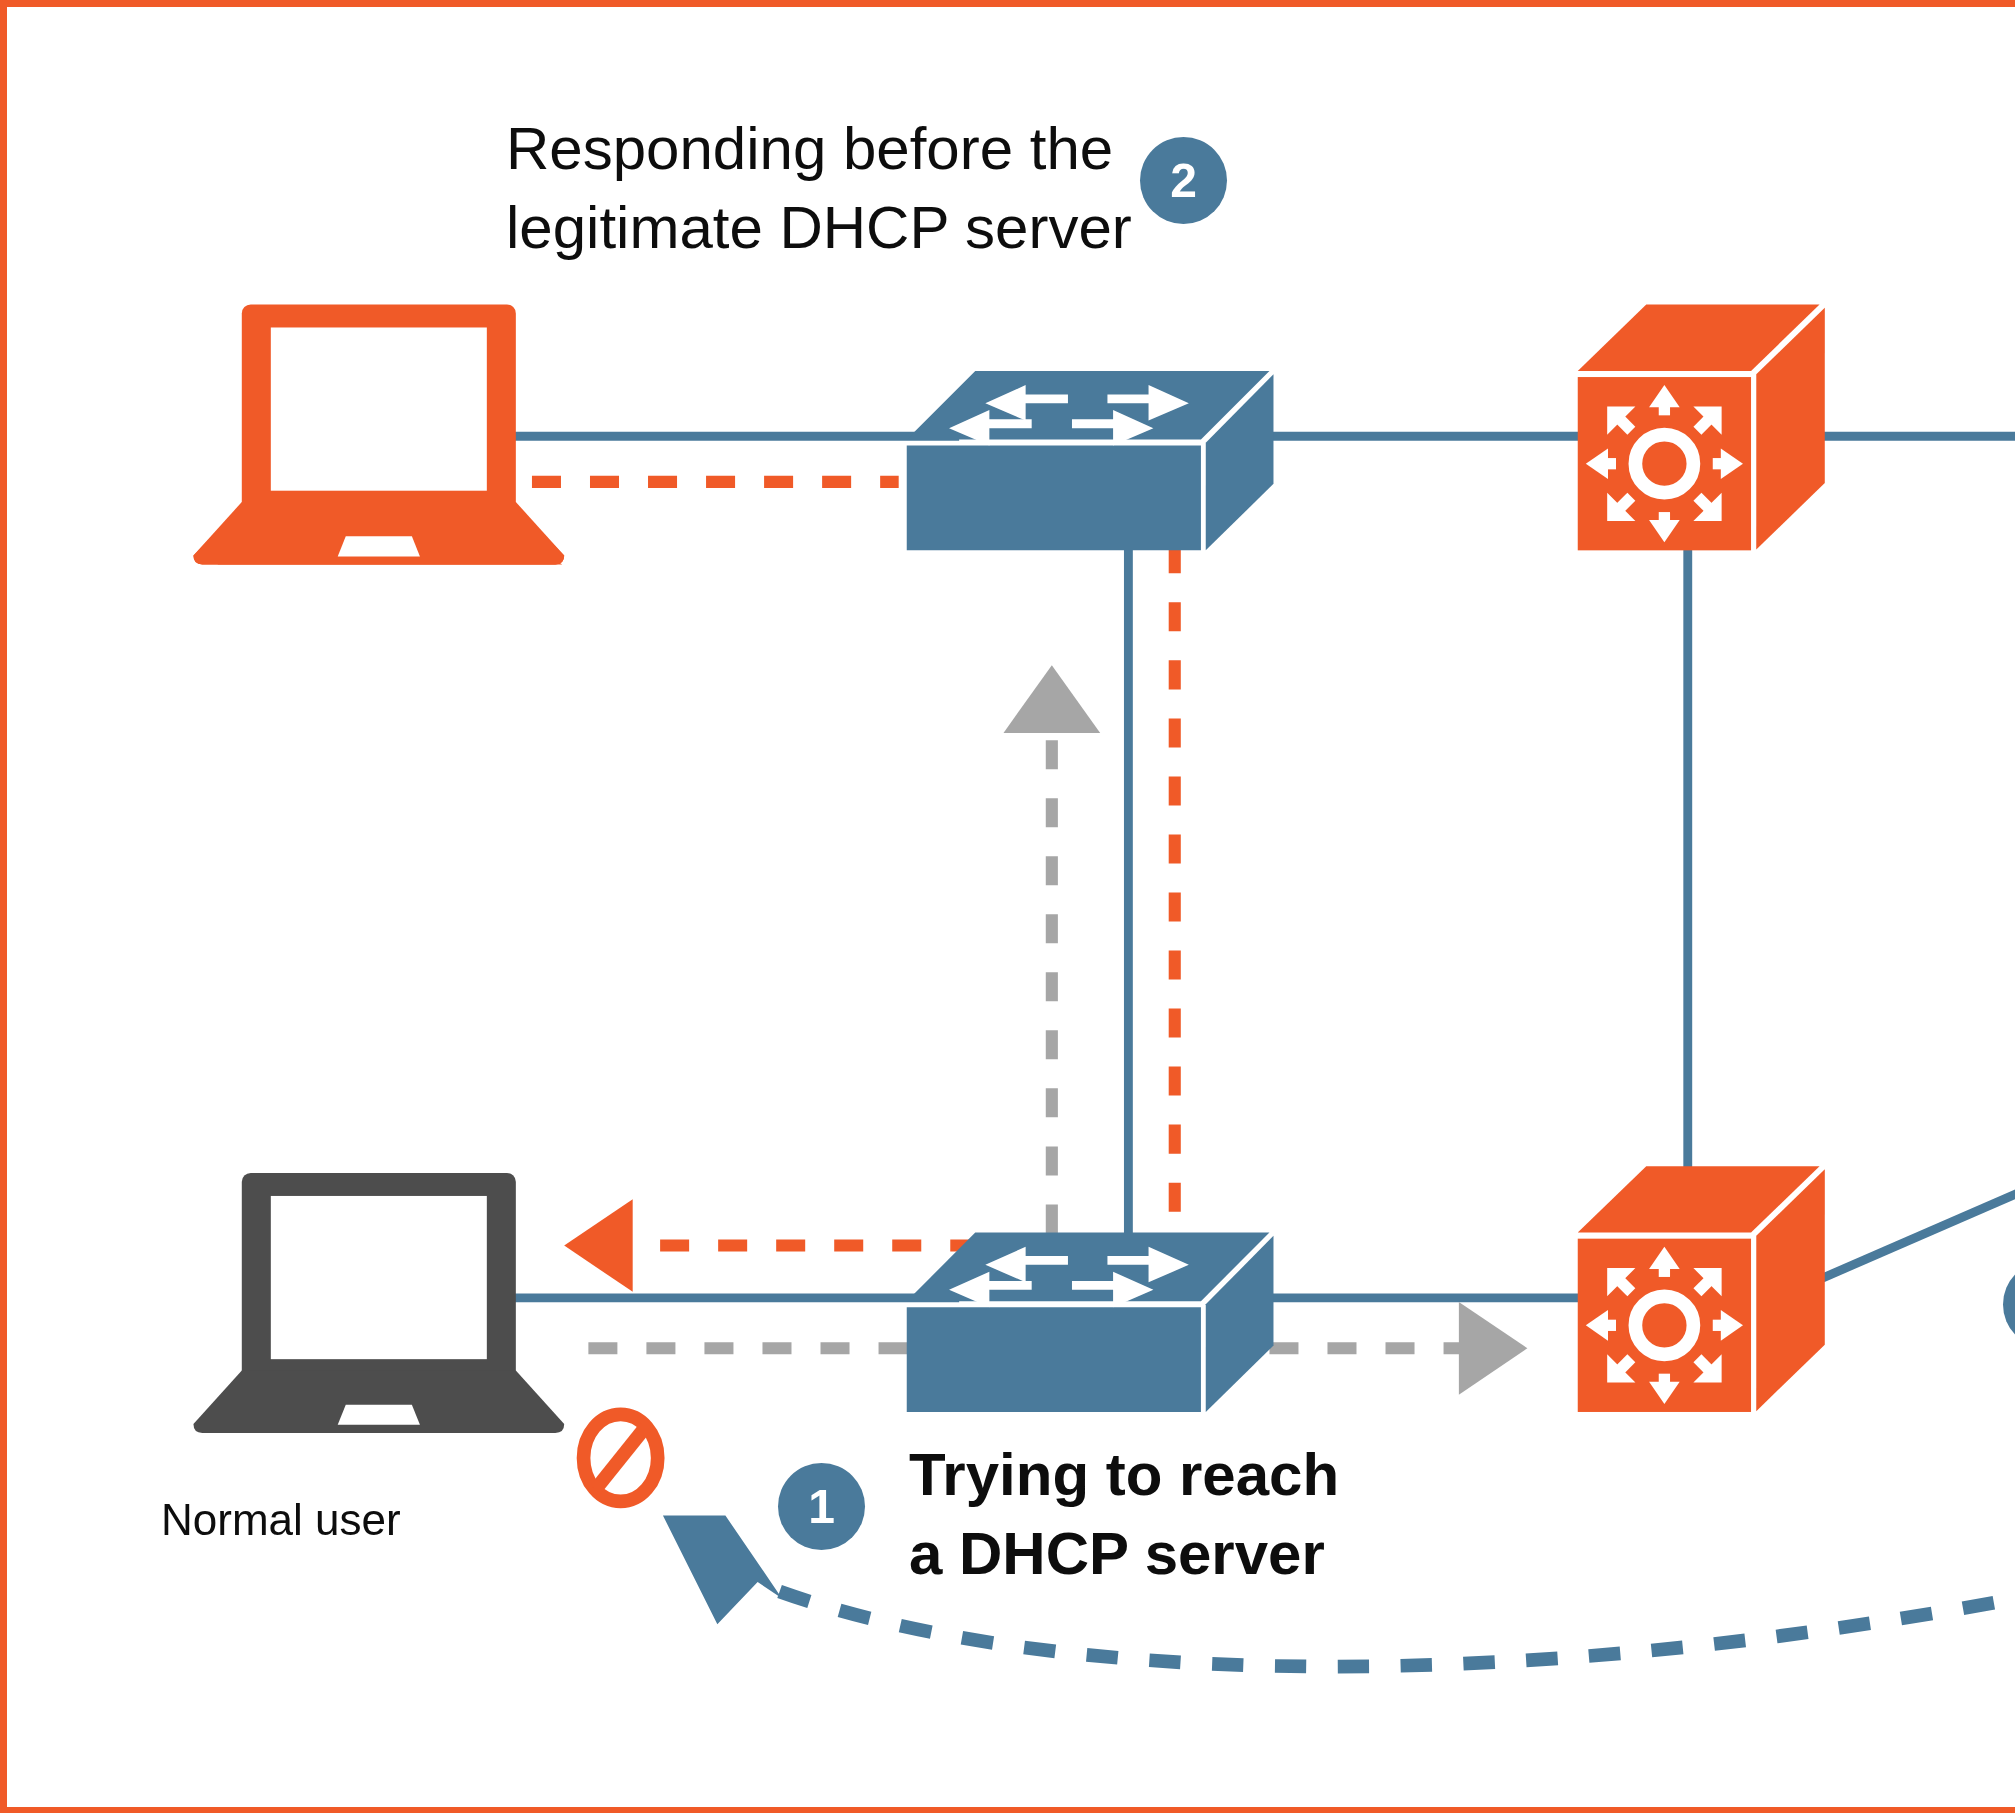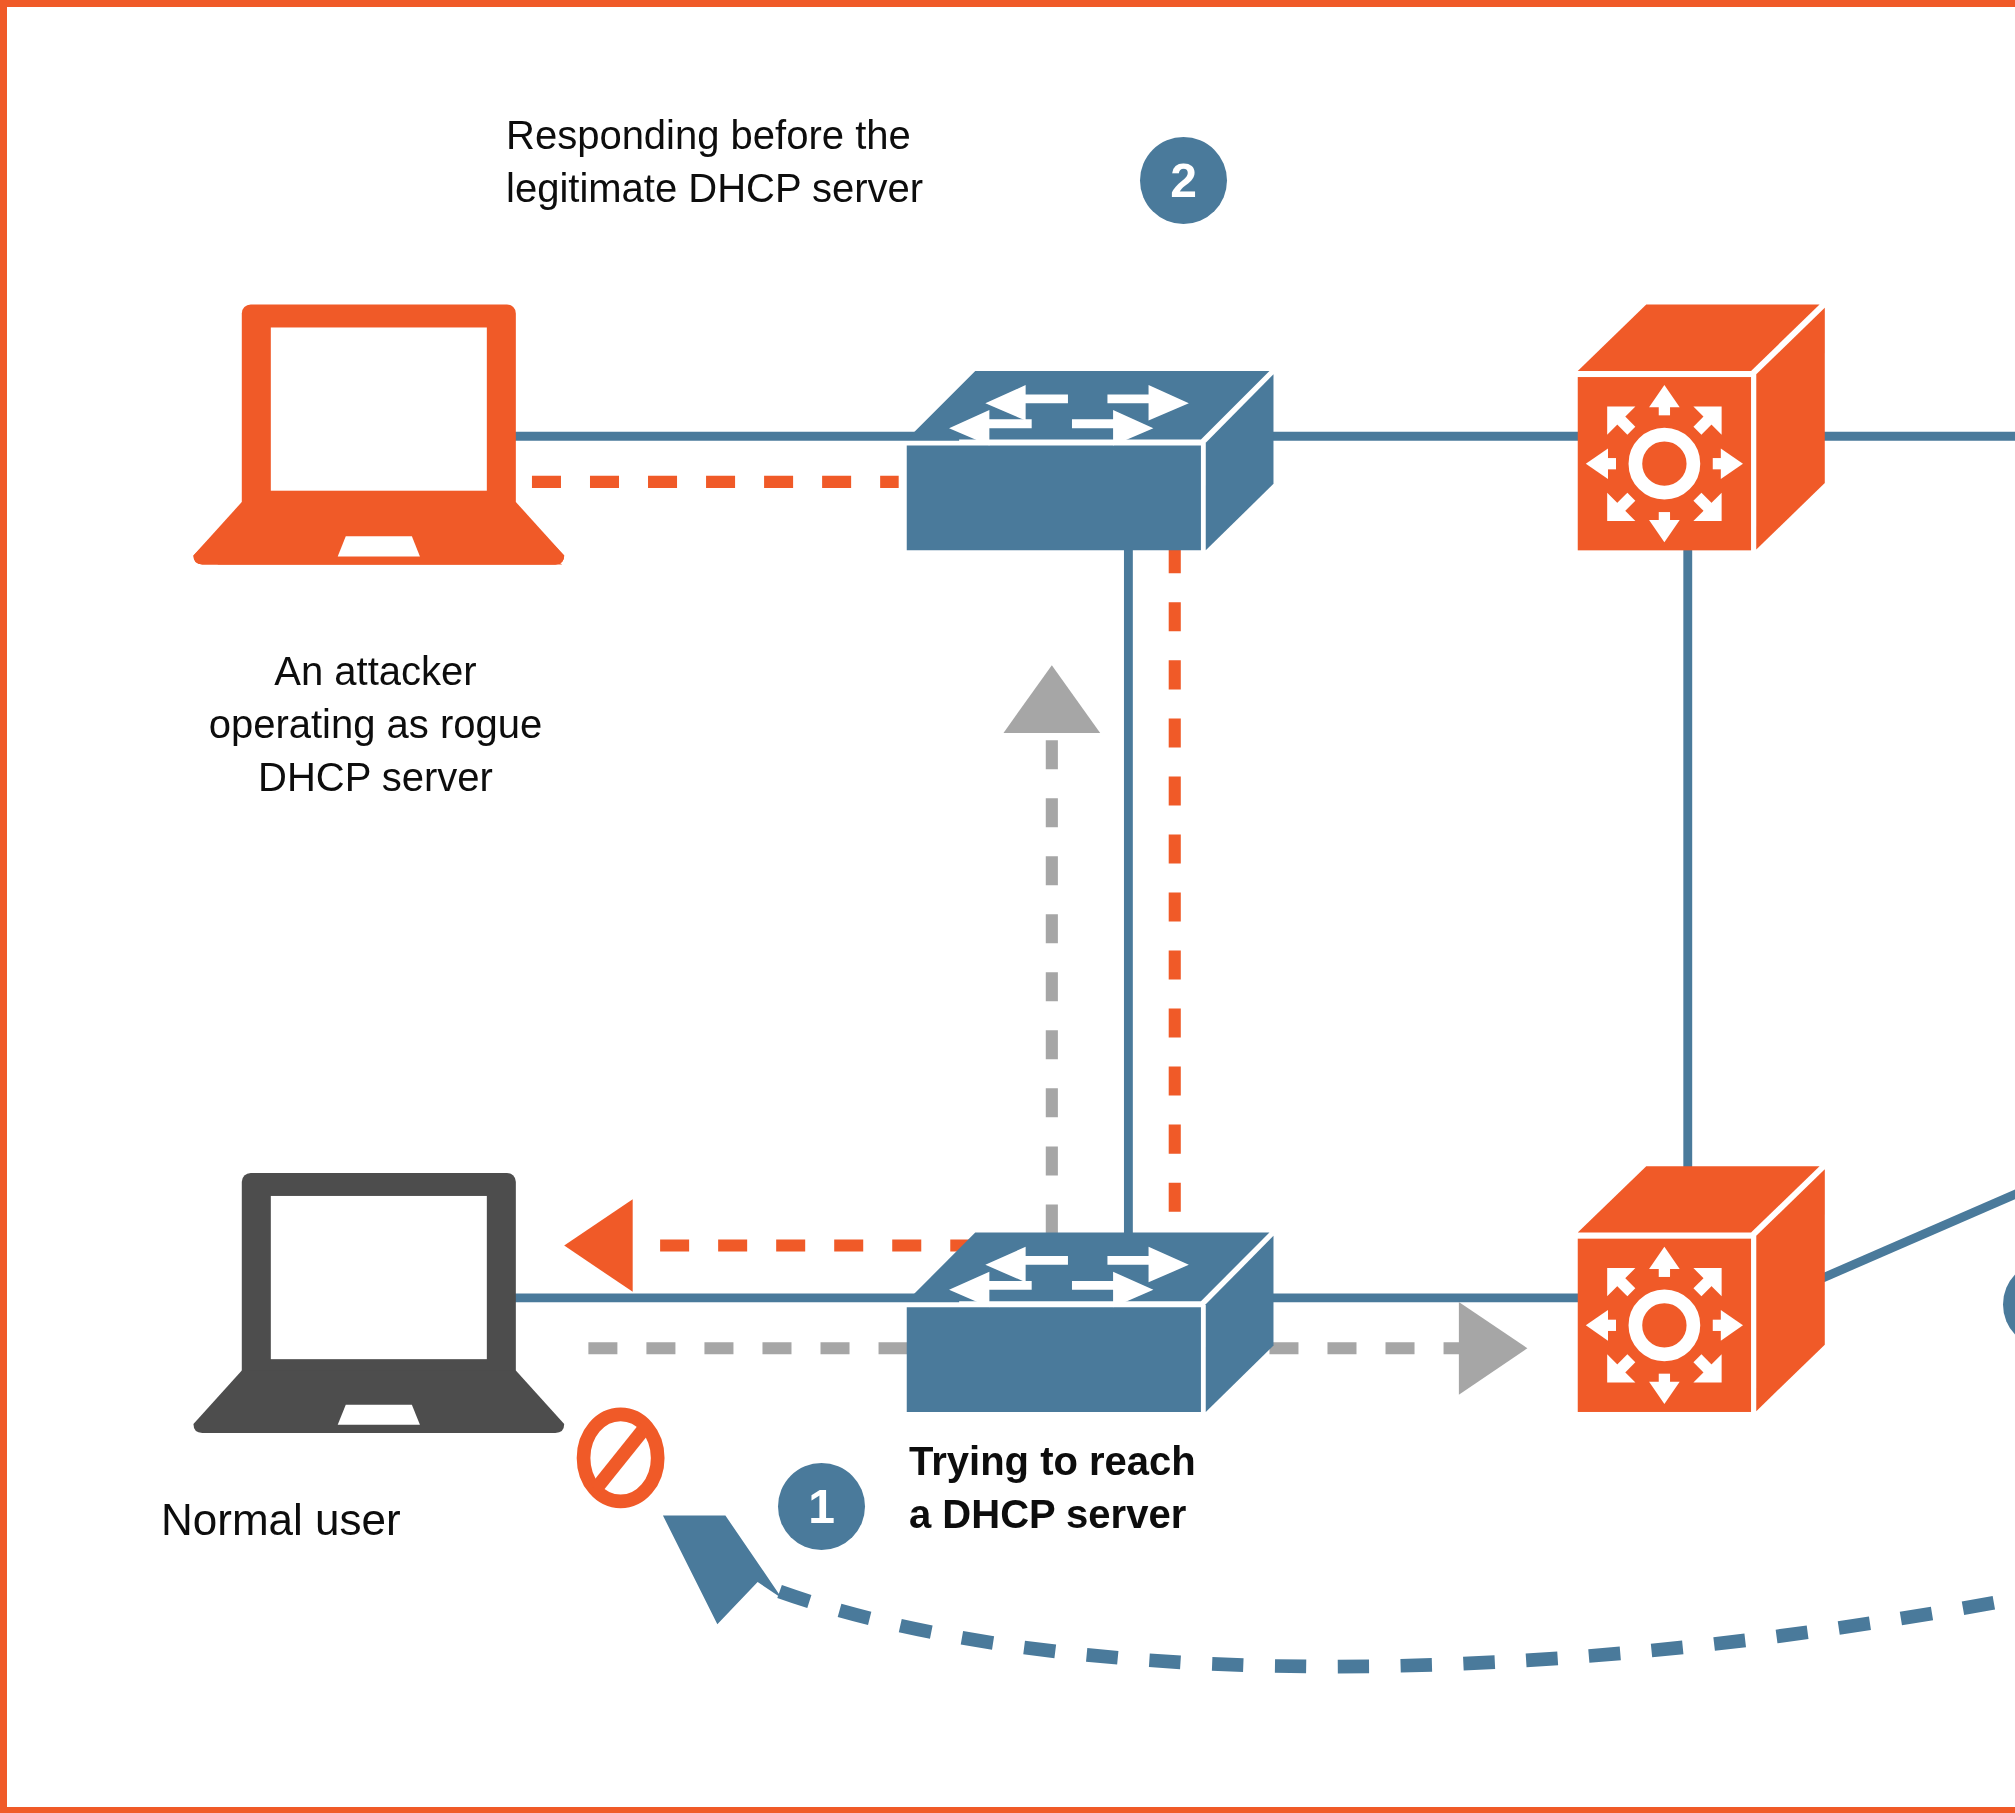--- a/index.html
+++ b/index.html
@@ -30,21 +30,21 @@
   #net {
     position: absolute;
     left: 0; top: 0;
     width: 3224px;
     height: 1814px;
     z-index: 5;
   }
   .lbl {
     position: absolute;
     color: #0d0d0d;
-    font-size: 40px;
+    font-size: 60px;
     line-height: 1.32;
     white-space: pre-line;
     z-index: 20;
   }
   .lbl.ctr { text-align: center; }
   .lbl.lft { text-align: left; }
   .big {
     font-size: 44px;
   }
   .badge {
@@ -236,23 +236,20 @@
     <g>
       <polygon points="6860,1890 7090,1800 7680,1800 7450,1890" fill="#4a7a9b"></polygon>
       <rect x="6860" y="1905" width="590" height="890" fill="#4a7a9b"></rect>
       <polygon points="7463,1898 7693,1808 7693,2700 7463,2795" fill="#4a7a9b"></polygon>
       <rect x="6932" y="1985" width="235" height="78" fill="none" stroke="#ffffff" stroke-width="20"></rect>
       <line x1="6982" y1="2024" x2="7116" y2="2024" stroke="#ffffff" stroke-width="14"></line>
       <line x1="6860" y1="2105" x2="7450" y2="2105" stroke="#ffffff" stroke-width="14"></line>
     </g>
   </svg>
 
-  <div class="lbl ctr" style="left:69px; top:645px; width:613px;">An attacker
-operating as rogue
-DHCP server</div>
 
   <div class="lbl lft big" style="left:161px; top:1491px; width:484px;">Normal user</div>
 
   <div class="lbl lft" style="left:506px; top:109px; width:629px;">Responding before the
 legitimate DHCP server</div>
   <div class="badge" style="left:1140px; top:137px; width:87px; height:87px;">
     <span>2</span>
   </div>
 
   <div class="lbl lft" style="left:909px; top:1435px; width:484px;font-weight:bold;">Trying to reach

